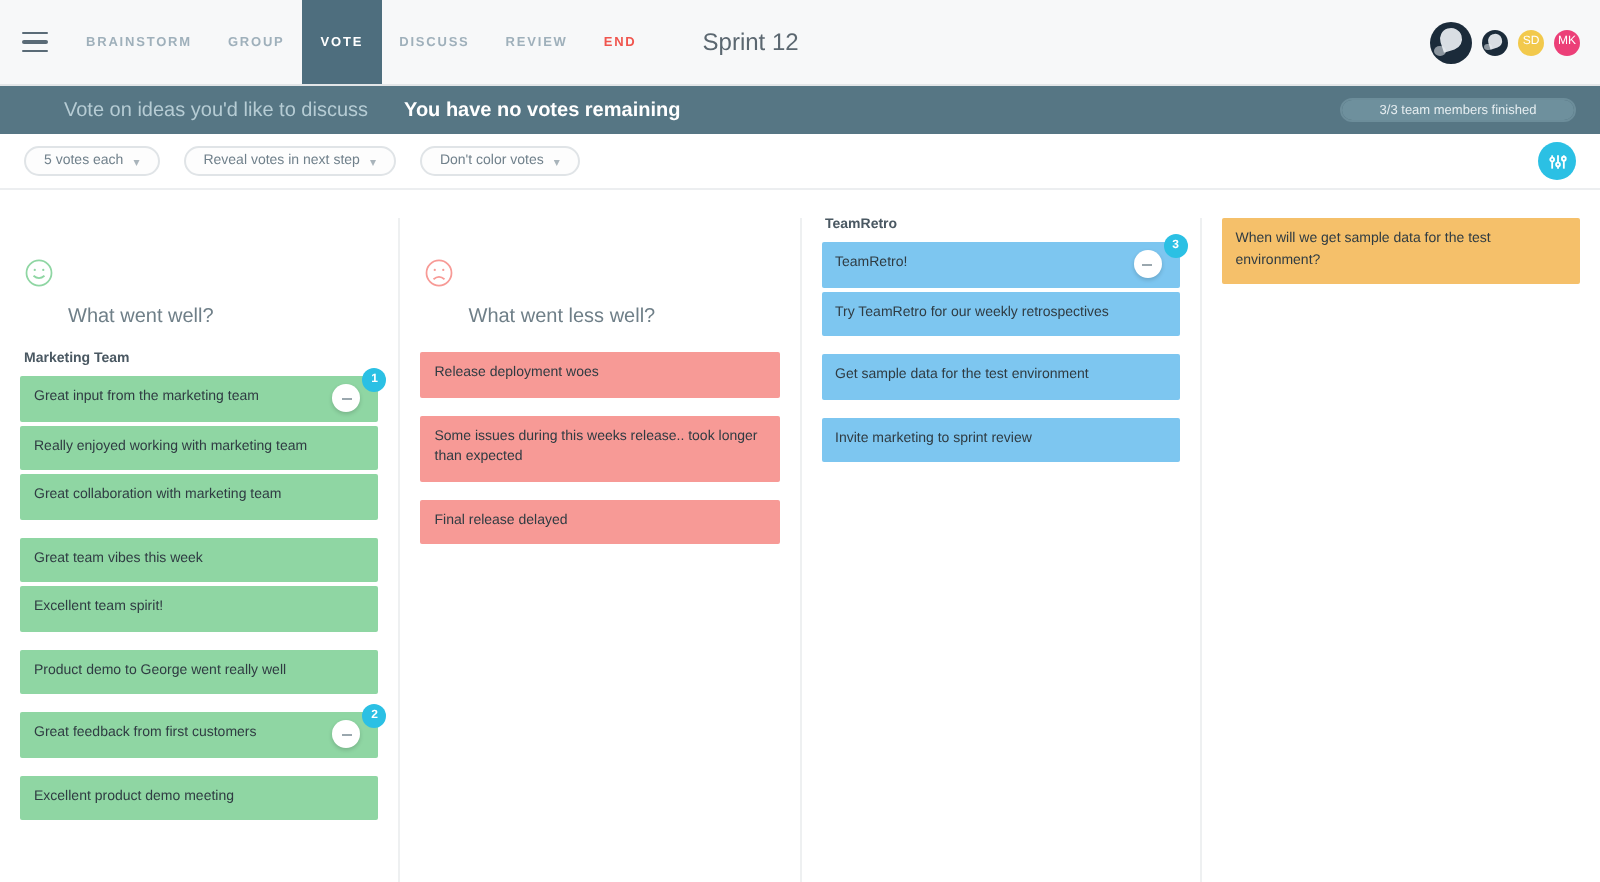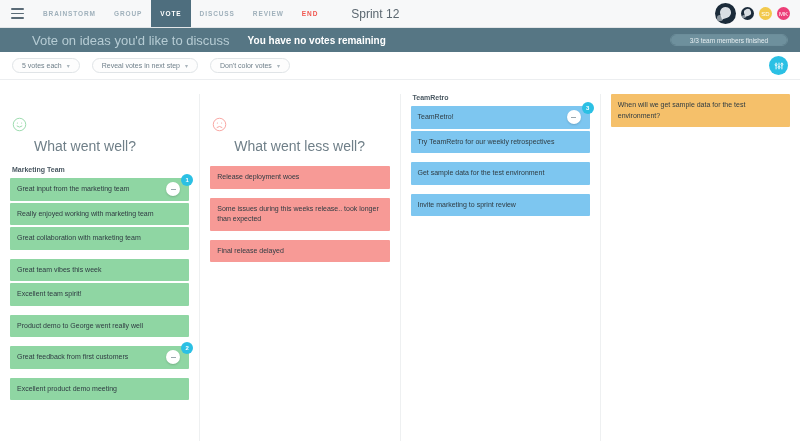--- a/index.html
+++ b/index.html
@@ -5,21 +5,21 @@
   * { box-sizing: border-box; margin: 0; padding: 0; }
   html, body {
     width: 800px; height: 441px;
     font-family: "Liberation Sans", sans-serif;
     background: #ffffff;
     overflow: hidden;
   }
 
   
   .topbar {
-    height: 28px;
+    height: 43px;
     background: #f7f8f9;
     border-bottom: 1px solid #e3e6e8;
     display: flex;
     align-items: stretch;
     position: relative;
   }
   .hamburger {
     width: 34px;
     display: flex; flex-direction: column;
     align-items: center; justify-content: center;
@@ -83,21 +83,21 @@
 
   
   .infobar {
     height: 24px;
     background: #567684;
     display: flex; align-items: center;
     padding: 0 12px;
     position: relative;
   }
   .infobar .hint {
-    font-size: 13px; color: #b6ccd4;
+    font-size: 10px; color: #b6ccd4;
     margin-left: 20px;
   }
   .infobar .status {
     font-size: 10px; color: #ffffff;
     font-weight: bold; margin-left: 18px;
   }
   .progress-pill {
     margin-left: auto;
     width: 118px; height: 12px;
     border-radius: 6px;
@@ -157,21 +157,21 @@
     padding: 0 10px;
     border-right: 1px solid #eef0f1;
     min-width: 0;
   }
   .column:last-child { border-right: none; }
   .col-head {
     display: flex; align-items: center;
     gap: 7px; padding: 0 2px 12px 2px;
   }
   .col-title {
-    font-size: 14px; color: #6f7f88;
+    font-size: 10px; color: #6f7f88;
     white-space: nowrap; overflow: hidden; text-overflow: ellipsis; margin-top: 44px;
   }
   .group-label {
     font-size: 7px; font-weight: bold;
     color: #4a5862; padding: 0 2px 5px 2px;
   }
   .group { margin-bottom: 9px; }
   .card {
     border-radius: 1px;
     padding: 6px 7px;

